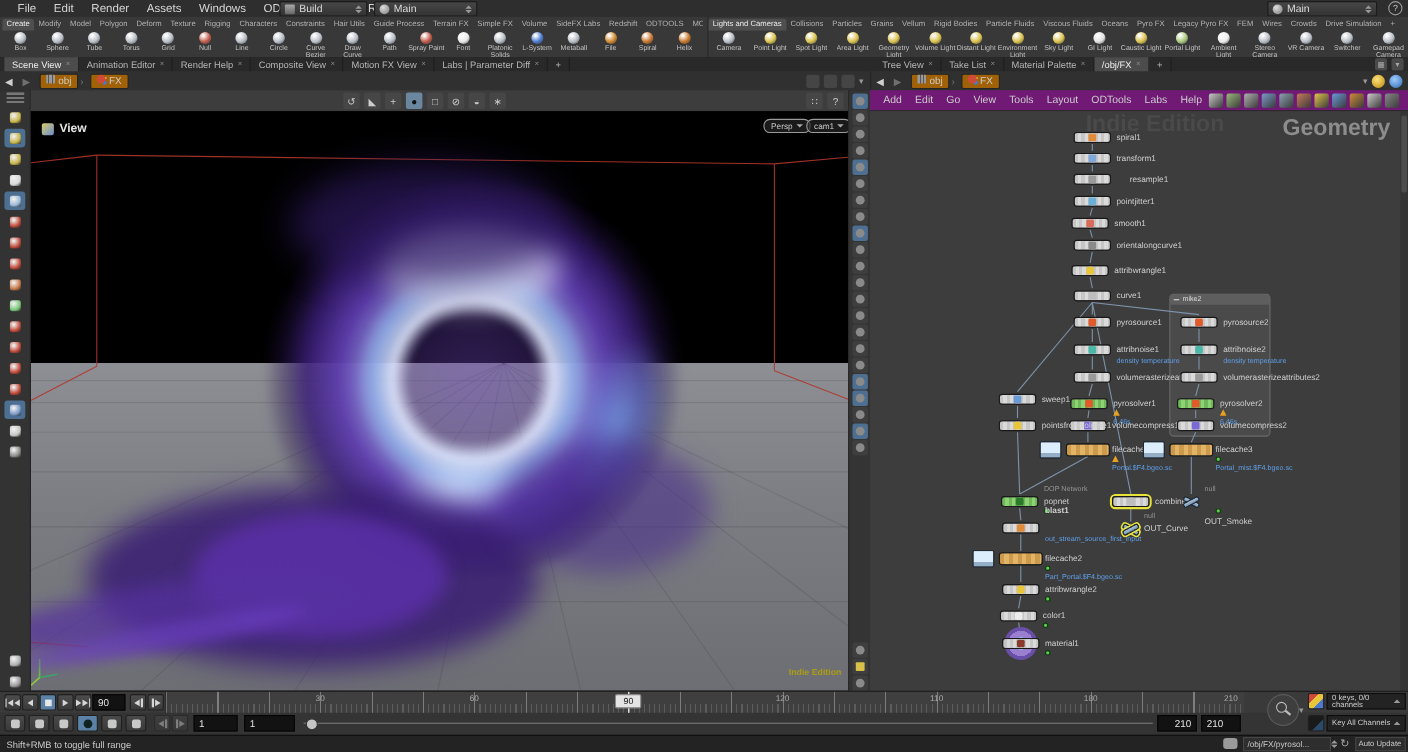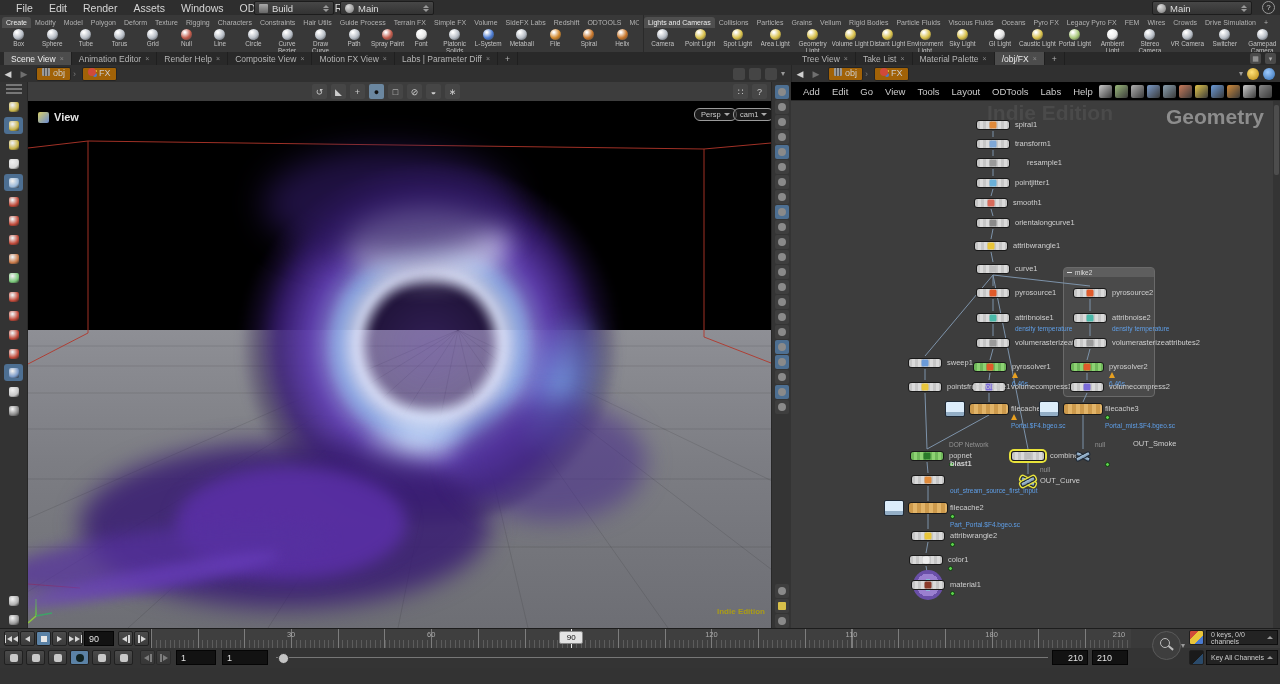--- a/index.html
+++ b/index.html
@@ -94,21 +94,21 @@
 #rightstrip{position:absolute;left:771px;top:82px;width:20px;height:546px;background:#343434;
   border-left:1px solid #282828;display:flex;flex-direction:column;align-items:center;gap:1px;padding-top:3px;box-sizing:border-box;}
 .ric{width:14px;height:14px;border-radius:2px;background:#3e3e3e;flex:none;display:flex;align-items:center;justify-content:center;}
 .ric b{width:8px;height:8px;border-radius:50%;background:#8a8a8a;display:block;}
 .ric.hl{background:#4d6f92;}
 .ric.yellow b{background:#d8c04a;border-radius:1px;}
 .rspacer{flex:1;}
 
 
 #netpane{position:absolute;left:791px;top:82px;width:489px;height:546px;background:#3d3d3d;}
-#netmenu{position:absolute;left:0;top:0;width:489px;height:19px;background:#000000;
+#netmenu{position:absolute;left:0;top:0;width:489px;height:19px;background:#701a75;
   border-bottom:1px solid #2b2b2b;display:flex;align-items:center;font-size:9.5px;color:#ccc;padding-left:6px;box-sizing:border-box;}
 .nm{padding:0 6px;white-space:nowrap;}
 #netmenu-icons{margin-left:auto;display:flex;gap:3px;margin-right:10px;}
 .nmi{width:13px;height:13px;border-radius:2px;}
 #netcanvas{position:absolute;left:0;top:19px;width:489px;height:527px;overflow:hidden;}
 #wm-left{position:absolute;left:196px;top:0px;font-size:21px;font-weight:bold;color:#4a4a4a;}
 #wm-right{position:absolute;right:16px;top:4px;font-size:21px;font-weight:bold;color:#8d8d8d;}
 #netscroll{position:absolute;right:0;top:19px;width:7px;height:527px;background:#343434;}
 #netscroll i{position:absolute;left:1px;top:4px;width:5px;height:70px;background:#4d4d4d;border-radius:2px;display:block;}
 .netbox{position:absolute;background:rgba(255,255,255,0.07);border:1px solid #6a6a6a;border-radius:4px;}
@@ -989,21 +989,21 @@
             <b></b>
           </div>
           <span class="nlabel" style="left: 249px; top: 375px;">OUT_Curve</span>
           <span class="ntop" style="left: 249px; top: 365px;">null</span>
         </div>
         <div class="node null" style="left: 0px; top: 0px;">
           <div class="nx" style="left: 282px; top: 348px;">
             <i></i>
             <b></b>
           </div>
-          <span class="nlabel" style="left: 304px; top: 338px; margin-left: 38px;">OUT_Smoke</span>
+          <span class="nlabel" style="left: 304px; top: 368px;">OUT_Smoke</span>
           <span class="ntop" style="left: 304px; top: 340px;">null</span>
           <span class="fdot" style="left: 314px; top: 361px;"></span>
         </div>
         <div class="node file" style="left: 0px; top: 0px;">
           <div class="nbody" style="position: absolute; left: 117px; top: 401px;"></div>
           <div class="thumb" style="left: 93px; top: 399px;"></div>
           <span class="nlabel" style="left: 159px; top: 402px;">filecache2</span>
           <span class="fdot" style="left: 159px; top: 413px;"></span>
           <span class="nsub" style="left: 159px; top: 420px;">Part_Portal.$F4.bgeo.sc</span>
         </div>
@@ -1125,13 +1125,27 @@
   <div class="keybox" id="keysbox">
     <span>0 keys, 0/0 channels</span>
       <span class="upar"></span>
   </div>
   <div class="keyic" id="keyicon2"></div>
   <div class="keybox" id="keyallbox">
     <span>Key All Channels</span>
       <span class="upar"></span>
   </div>
 
+  <div id="statusbar">
+    <span id="hint">Shift+RMB to toggle full range</span>
+    <span id="bubble"></span>
+    <span id="pathbox">/obj/FX/pyrosol...</span>
+    <span class="spin2" style="left:1210px;top:4px;">
+        <i class="u" style="border-left:3px solid transparent;border-right:3px solid transparent;border-bottom:3px solid #999;width:0;height:0;display:block;"></i>
+        <i style="border-left:3px solid transparent;border-right:3px solid transparent;border-top:3px solid #999;width:0;height:0;display:block;"></i>
+      </span>
+    <span id="refresh">↻</span>
+    <span id="autoupdate">
+        <span>Auto Update</span>
+      </span>
+    <span class="spin2" style="left:1280px;top:4px;"></span>
+  </div>
 </div>
 
 </body></html>

